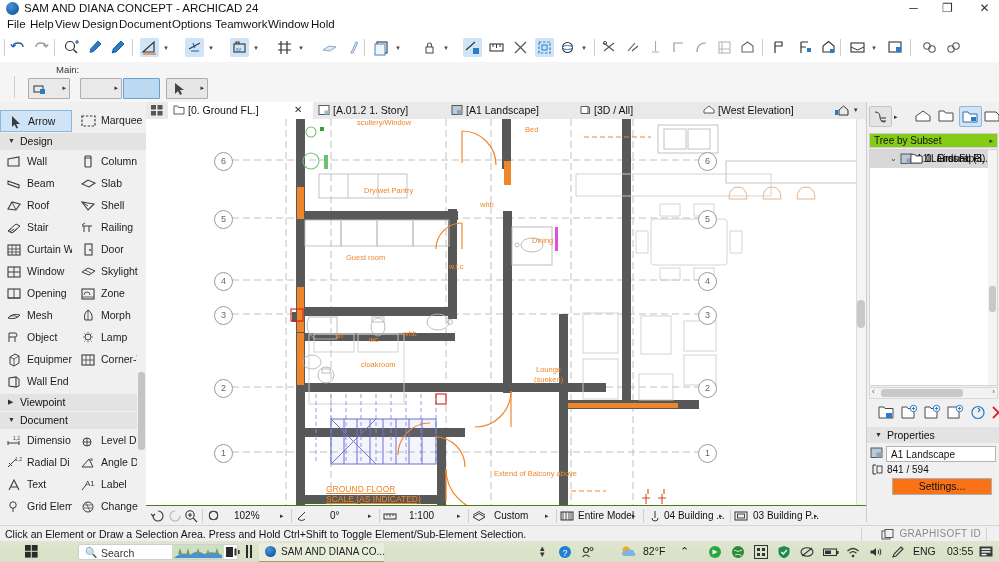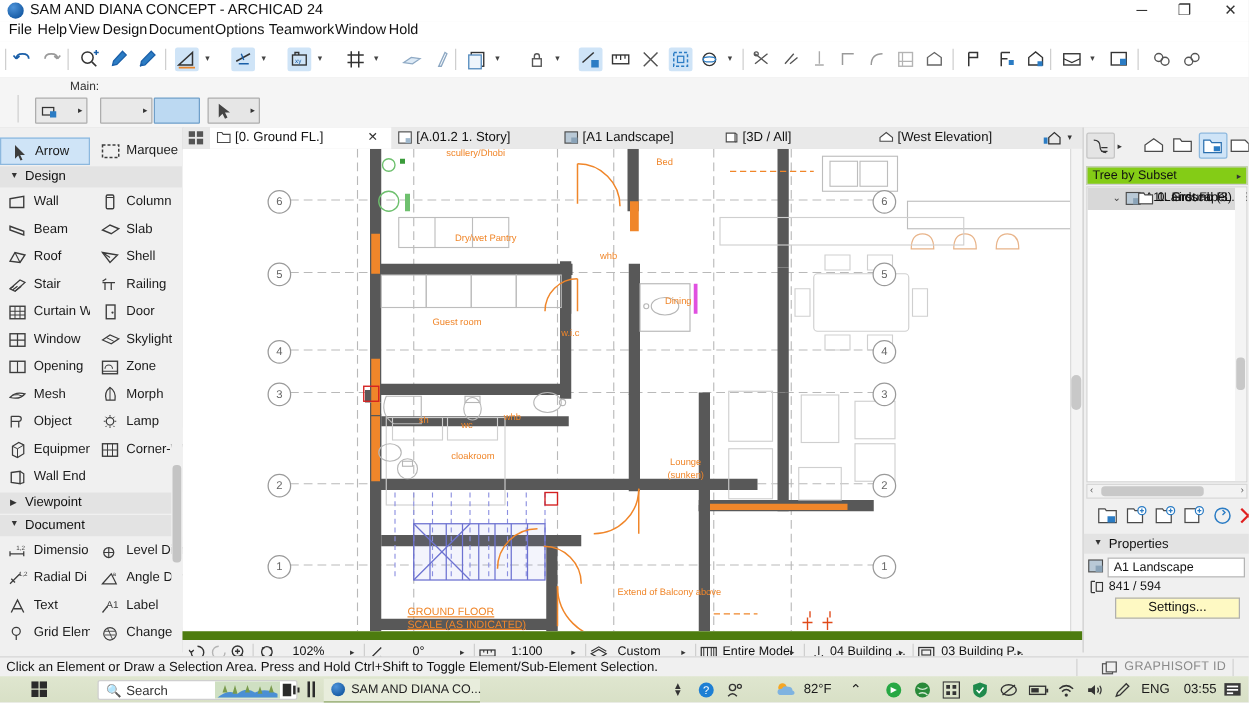--- a/index.html
+++ b/index.html
@@ -72,21 +72,21 @@
   .canvas svg{position:absolute;left:0;top:0;}
   .rlabel{position:absolute;font-size:7.5px;color:#f0862a;white-space:nowrap;}
   .rlabel.big{font-size:8.5px;font-weight:normal;text-decoration:underline;}
   .gbub{position:absolute;width:17px;height:17px;border-radius:50%;border:1px solid #9a9a9a;
         background:#fff;text-align:center;line-height:16px;font-size:9px;color:#666;}
   .vscroll{position:absolute;left:856px;top:119px;width:10px;height:386px;background:#f4f4f4;border-left:1px solid #dcdcdc;}
   .vthumb{position:absolute;left:857px;top:300px;width:8px;height:28px;background:#c8c8c8;border-radius:4px;}
 
   
   .ctrlbar{position:absolute;left:146px;top:505px;width:720px;height:20px;background:#f0f0f0;
-           border-top:7px solid #4d7c0f;}
+           border-top:1px solid #4d7c0f;}
   .ctrlbar .ci{position:absolute;top:3px;}
   .ctrlbar .ctx{position:absolute;top:4px;font-size:10px;color:#111;white-space:nowrap;}
   .ctrlbar .car{position:absolute;top:6px;font-size:7px;color:#333;}
   .ctrlbar .csep{position:absolute;top:3px;width:1px;height:14px;background:#cfcfcf;}
 
   
   .navpane{position:absolute;left:866px;top:102px;width:133px;height:420px;background:#f0f0f0;
            border-left:1px solid #cdcdcd;}
   .navtools{position:absolute;left:0;top:4px;width:133px;height:24px;}
   .navtools .nb{position:absolute;top:0;width:23px;height:21px;border-radius:2px;}
@@ -110,21 +110,21 @@
   .navbtns{position:absolute;left:4px;top:302px;width:129px;height:22px;}
   .navbtns .nbb{position:absolute;top:0;width:19px;height:18px;}
   .propshdr{position:absolute;left:0;top:325px;width:133px;height:16px;background:#e3e3e3;}
   .propshdr .tw{position:absolute;left:8px;top:4px;font-size:7px;color:#333;}
   .propshdr .gl{position:absolute;left:20px;top:2px;font-size:10.5px;color:#111;}
   .propfield{position:absolute;left:19px;top:344px;width:110px;height:16px;background:#fff;border:1px solid #b4b4b4;box-sizing:border-box;}
   .propfield span{position:absolute;left:4px;top:2px;font-size:10px;color:#111;}
   .propico{position:absolute;left:3px;top:345px;width:13px;height:12px;}
   .propsize{position:absolute;left:20px;top:362px;font-size:10px;color:#111;}
   .propsizeico{position:absolute;left:4px;top:362px;width:12px;height:11px;}
-  .settingsbtn{position:absolute;left:25px;top:376px;width:100px;height:17px;background:#fef9c3;
+  .settingsbtn{position:absolute;left:25px;top:376px;width:100px;height:17px;background:#f97316;
                border:1px solid #b0b0b0;box-sizing:border-box;text-align:center;line-height:15px;font-size:10.5px;color:#111;}
 
   
   .statusbar{position:absolute;left:0;top:525px;width:999px;height:16px;background:#f0f0f0;border-top:1px solid #d5d5d5;}
   .statusbar .stx{position:absolute;left:5px;top:2px;font-size:10.5px;color:#111;}
   .gsid{position:absolute;right:18px;top:2px;font-size:10px;color:#8a8a8a;letter-spacing:.3px;}
   .gsidico{position:absolute;right:105px;top:3px;width:13px;height:11px;}
   .gsep{position:absolute;top:1px;width:1px;height:14px;background:#d2d2d2;}
 
   
@@ -916,21 +916,21 @@
     <div class="gbub" style="left:68px;top:260px">2</div>
     <div class="gbub" style="left:68px;top:325px">1</div>
 
     <div class="gbub" style="left:552px;top:33px">6</div>
     <div class="gbub" style="left:552px;top:91px">5</div>
     <div class="gbub" style="left:552px;top:153px">4</div>
     <div class="gbub" style="left:552px;top:187px">3</div>
     <div class="gbub" style="left:552px;top:260px">2</div>
     <div class="gbub" style="left:552px;top:325px">1</div>
 
-    <div class="rlabel" style="left:211px;top:-1px">scullery/Dhobi</div>
+    <div class="rlabel" style="left:211px;top:-1px">scullery/Window</div>
     <div class="rlabel" style="left:379px;top:6px">Bed</div>
     <div class="rlabel" style="left:218px;top:67px">Dry/wet Pantry</div>
     <div class="rlabel" style="left:334px;top:81px">whb</div>
     <div class="rlabel" style="left:386px;top:117px">Dining</div>
     <div class="rlabel" style="left:200px;top:134px">Guest room</div>
     <div class="rlabel" style="left:303px;top:143px">w.i.c</div>
     <div class="rlabel" style="left:189px;top:212px">sh</div>
     <div class="rlabel" style="left:223px;top:216px">wc</div>
     <div class="rlabel" style="left:257px;top:210px">whb</div>
     <div class="rlabel" style="left:215px;top:241px">cloakroom</div>

